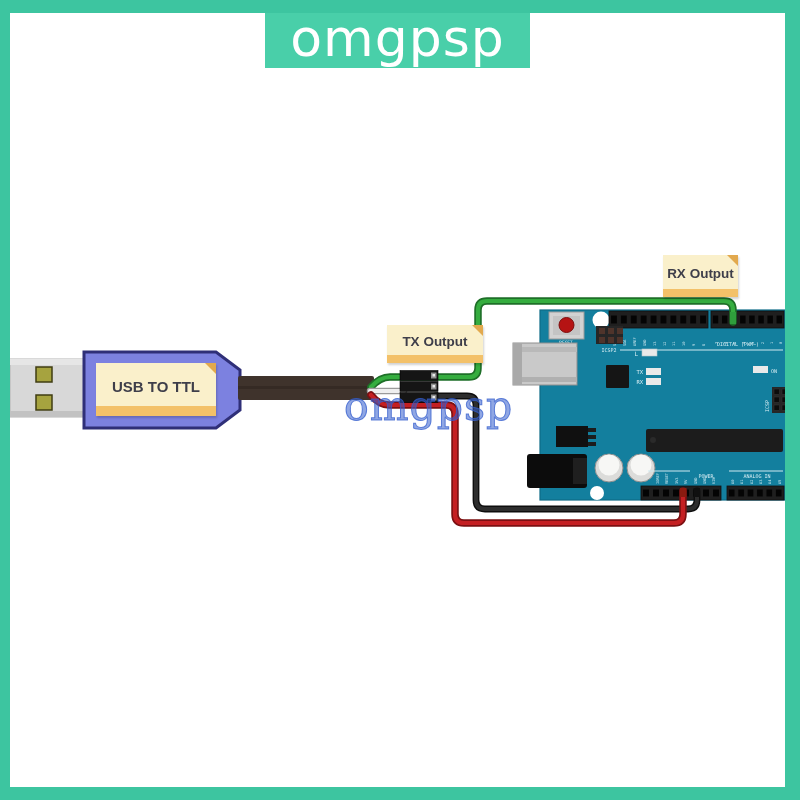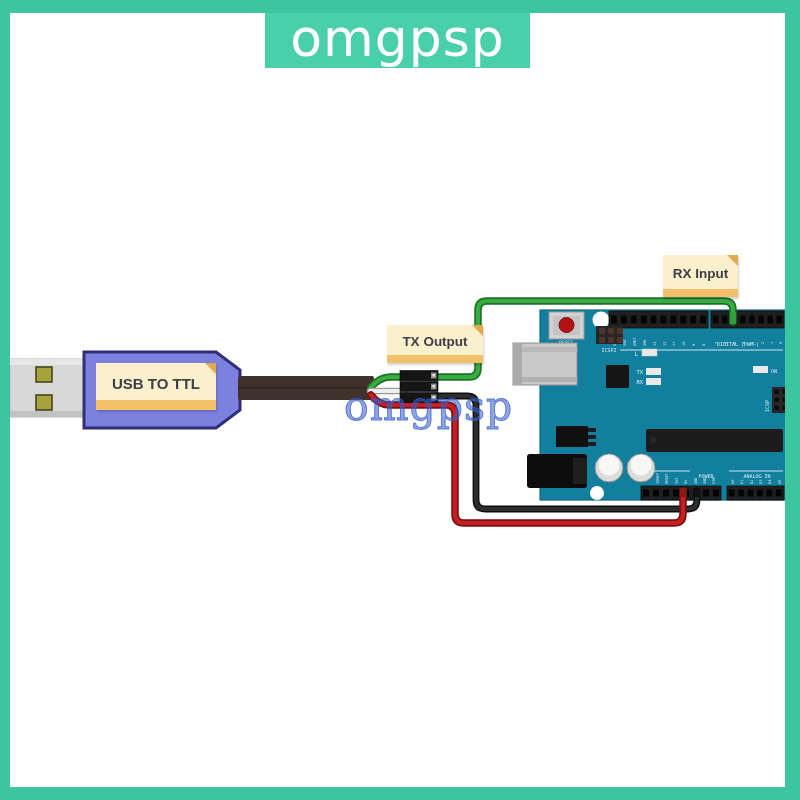--- a/index.html
+++ b/index.html
@@ -15,21 +15,21 @@
           z-index:21;display:flex;align-items:center;justify-content:center;}
   .banner span{font-family:"DejaVu Sans",sans-serif;font-size:52px;font-weight:500;color:#fff;
           line-height:1;letter-spacing:1px;padding-bottom:6px;}
   
   .note{position:absolute;background:#faf0cb;z-index:5;box-shadow:1px 2px 2px rgba(0,0,0,.18);
         display:flex;align-items:center;justify-content:center;}
   .note .txt{font-weight:bold;color:#3e3e4a;position:relative;top:-3px;}
   .note .band{position:absolute;left:0;right:0;bottom:0;background:#f3c169;}
   .note .fold{position:absolute;top:0;right:0;width:0;height:0;
         border-top:11px solid #e2a94e;border-left:11px solid transparent;}
-  .note.usb{left:96px;top:363px;width:120px;height:47px;}
+  .note.usb{left:96px;top:363px;width:120px;height:53px;}
   .note.usb .txt{font-size:15px;}
   .note.usb .band{height:10px;}
   .note.tx{left:387px;top:325px;width:96px;height:38px;}
   .note.tx .txt{font-size:13.5px;}
   .note.tx .band{height:8px;}
   .note.rx{left:663px;top:255px;width:75px;height:42px;}
   .note.rx .txt{font-size:13.5px;}
   .note.rx .band{height:8px;}
   
   .wm-center{position:absolute;left:344px;top:386px;z-index:6;line-height:1;
@@ -241,21 +241,21 @@
     <span class="txt">USB TO TTL</span>
     <span class="band"></span>
     <span class="fold"></span>
   </div>
   <div class="note tx">
     <span class="txt">TX Output</span>
     <span class="band"></span>
     <span class="fold"></span>
   </div>
   <div class="note rx">
-    <span class="txt">RX Input</span>
+    <span class="txt">RX Output</span>
     <span class="band"></span>
     <span class="fold"></span>
   </div>
 
   <div class="wm-center">omgpsp</div>
 
   <div class="strip top"></div>
   <div class="strip left"></div>
   <div class="strip right"></div>
   <div class="strip bottom"></div>

